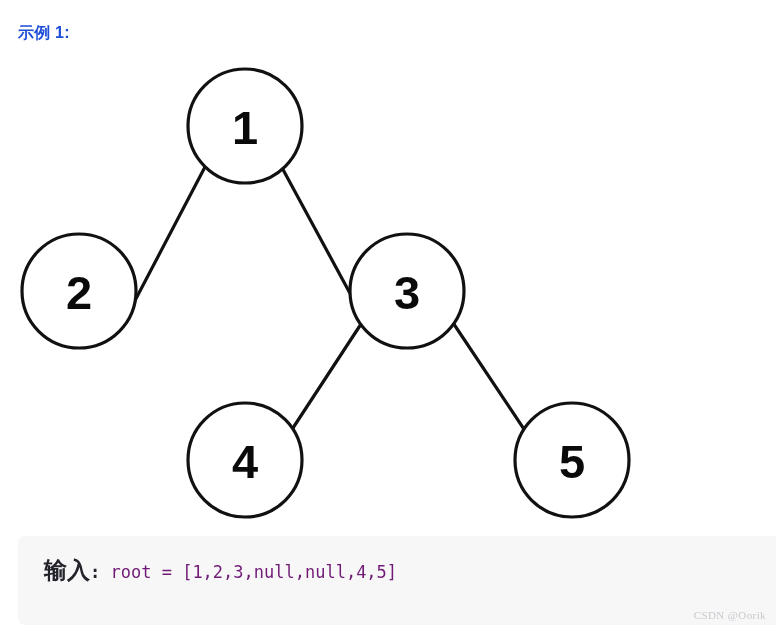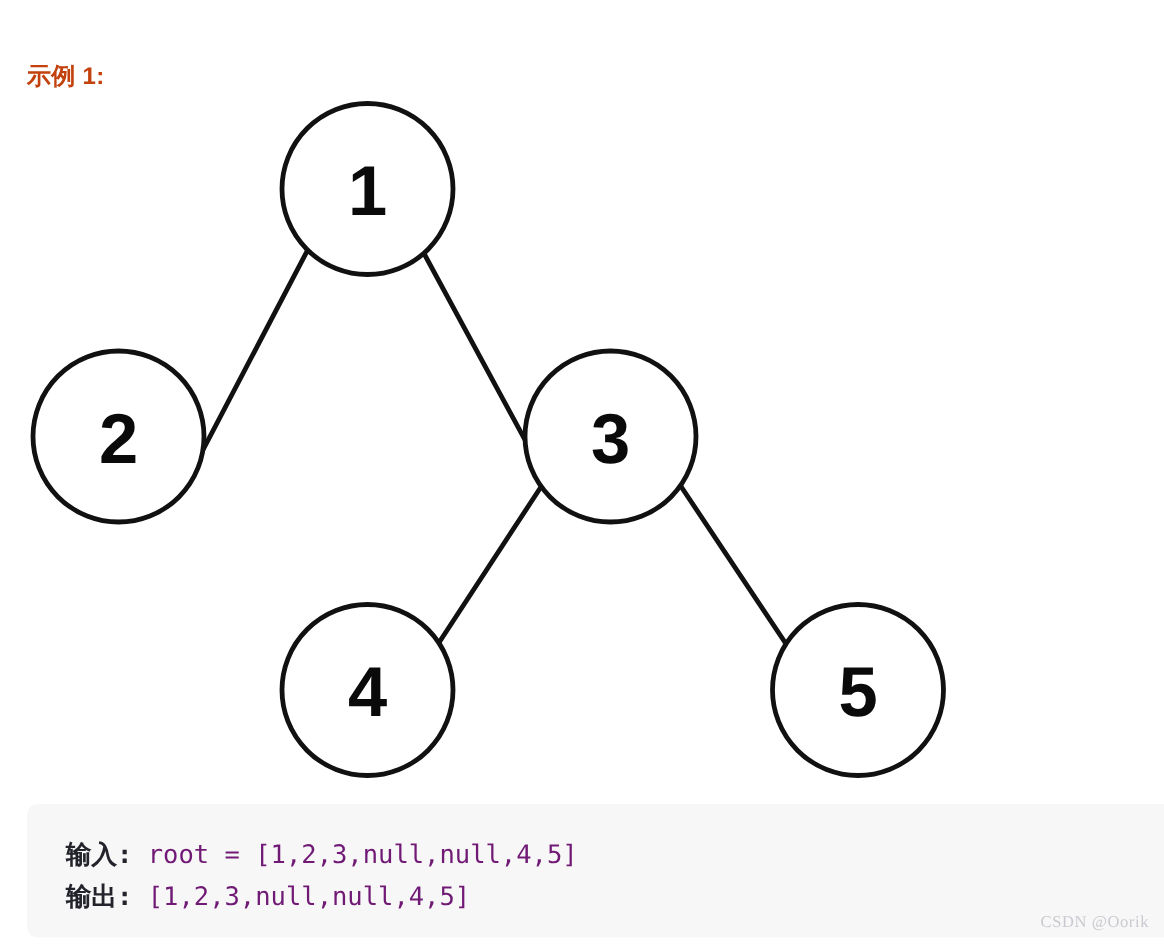--- a/index.html
+++ b/index.html
@@ -16,24 +16,23 @@
     color: #1f1f1f;
   }
 
   
   .example-title {
     position: absolute;
     left: 18px;
     top: 23px;
     font-size: 16px;
     font-weight: bold;
-    color: #c2410c;
+    color: #1d4ed8;
     letter-spacing: 0.2px;
     white-space: nowrap;
-    margin-top: 18px;
   }
 
   
   .tree-figure {
     position: absolute;
     left: 0;
     top: 55px;
     width: 776px;
     height: 470px;
   }
@@ -76,21 +75,21 @@
     font-family: "DejaVu Sans Mono", "Liberation Mono", monospace;
     font-size: 17px;
     line-height: 28px;
     white-space: nowrap;
     color: #9b9ba3;
   }
   .io-label {
     font-family: "Liberation Sans", "DejaVu Sans", sans-serif;
     font-weight: bold;
     color: #23232b;
-    font-size: 17px;
+    font-size: 23px;
   }
   .io-colon {
     color: #23232b;
     font-weight: bold;
   }
   .io-value {
     color: #701a75;
   }
 
   
@@ -145,19 +144,15 @@
       <text class="node-label" x="572" y="406">5</text>
     </g>
   </svg>
 </div>
 
 <div class="io-block">
   <div class="io-line">
     <span class="io-label">输入</span><span class="io-colon">:</span>
     <span class="io-value">root = [1,2,3,null,null,4,5]</span>
   </div>
-  <div class="io-line">
-    <span class="io-label">输出</span><span class="io-colon">:</span>
-    <span class="io-value">[1,2,3,null,null,4,5]</span>
-  </div>
 </div>
 
 <div class="watermark">CSDN @Oorik</div>
 
 </body></html>

